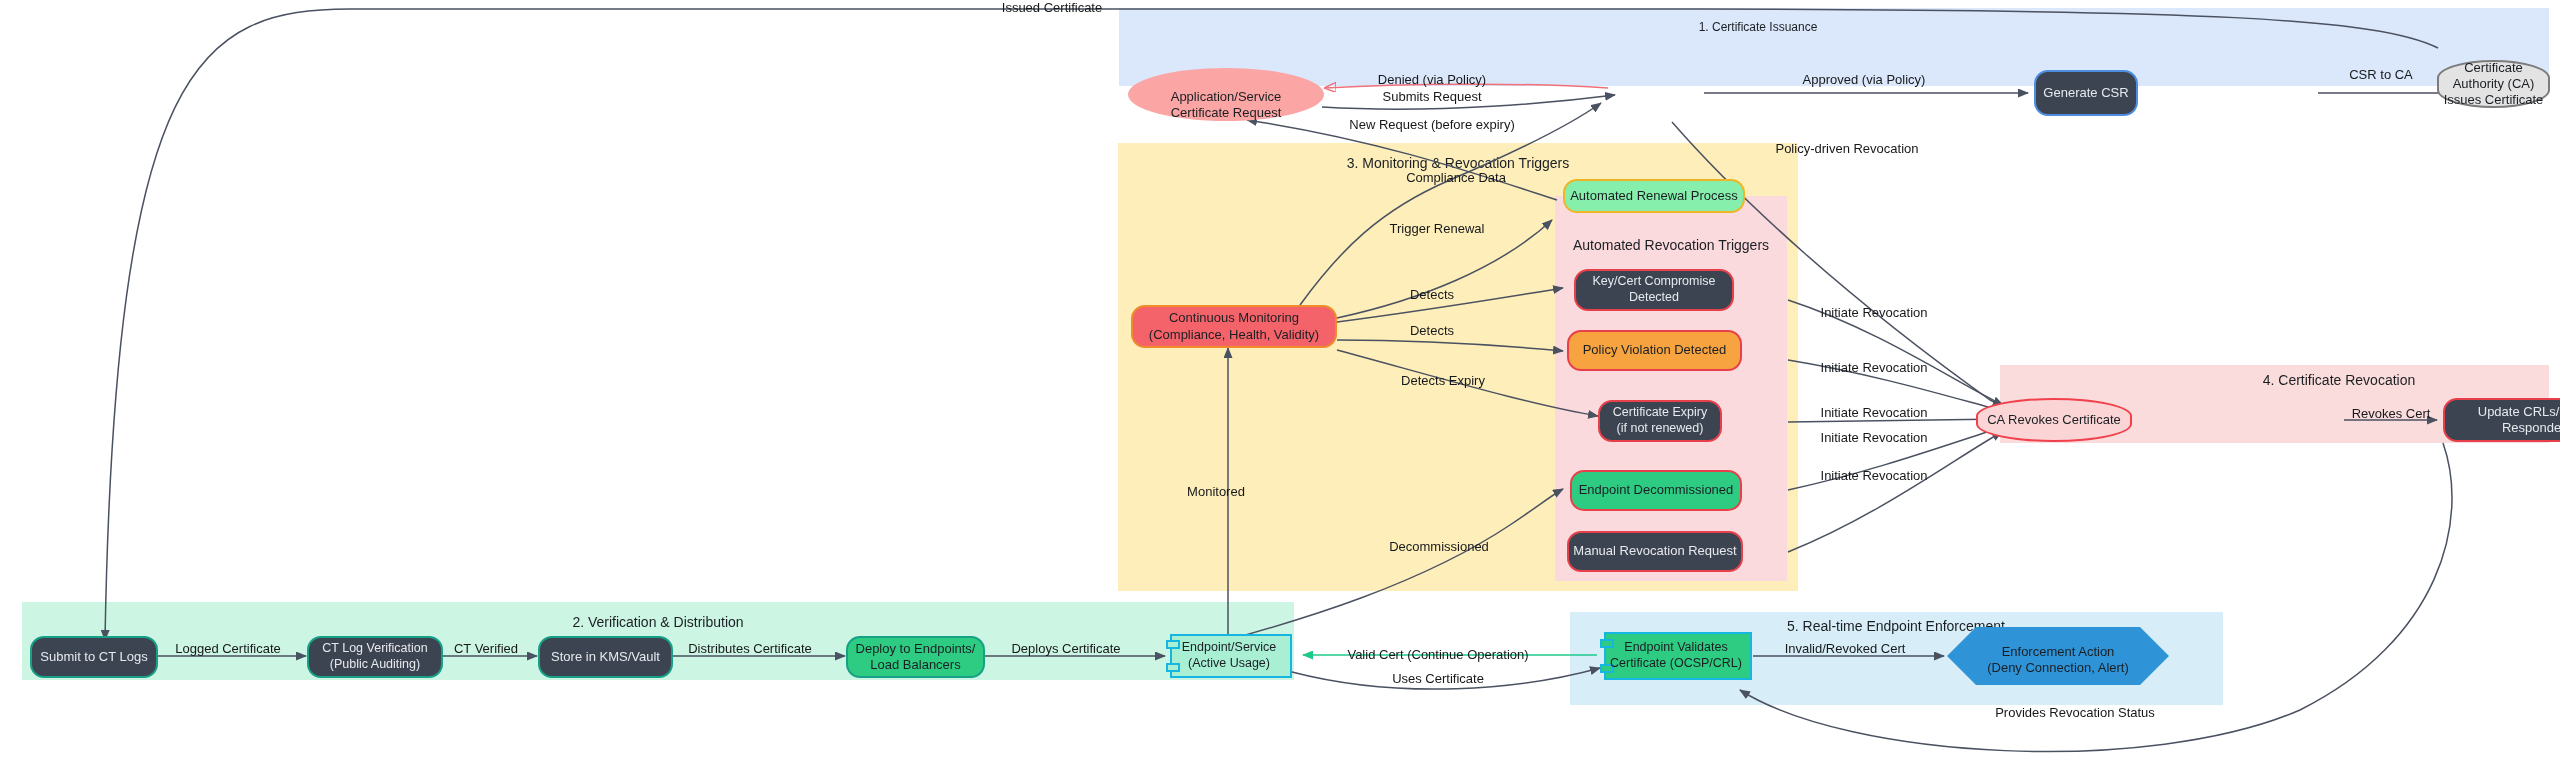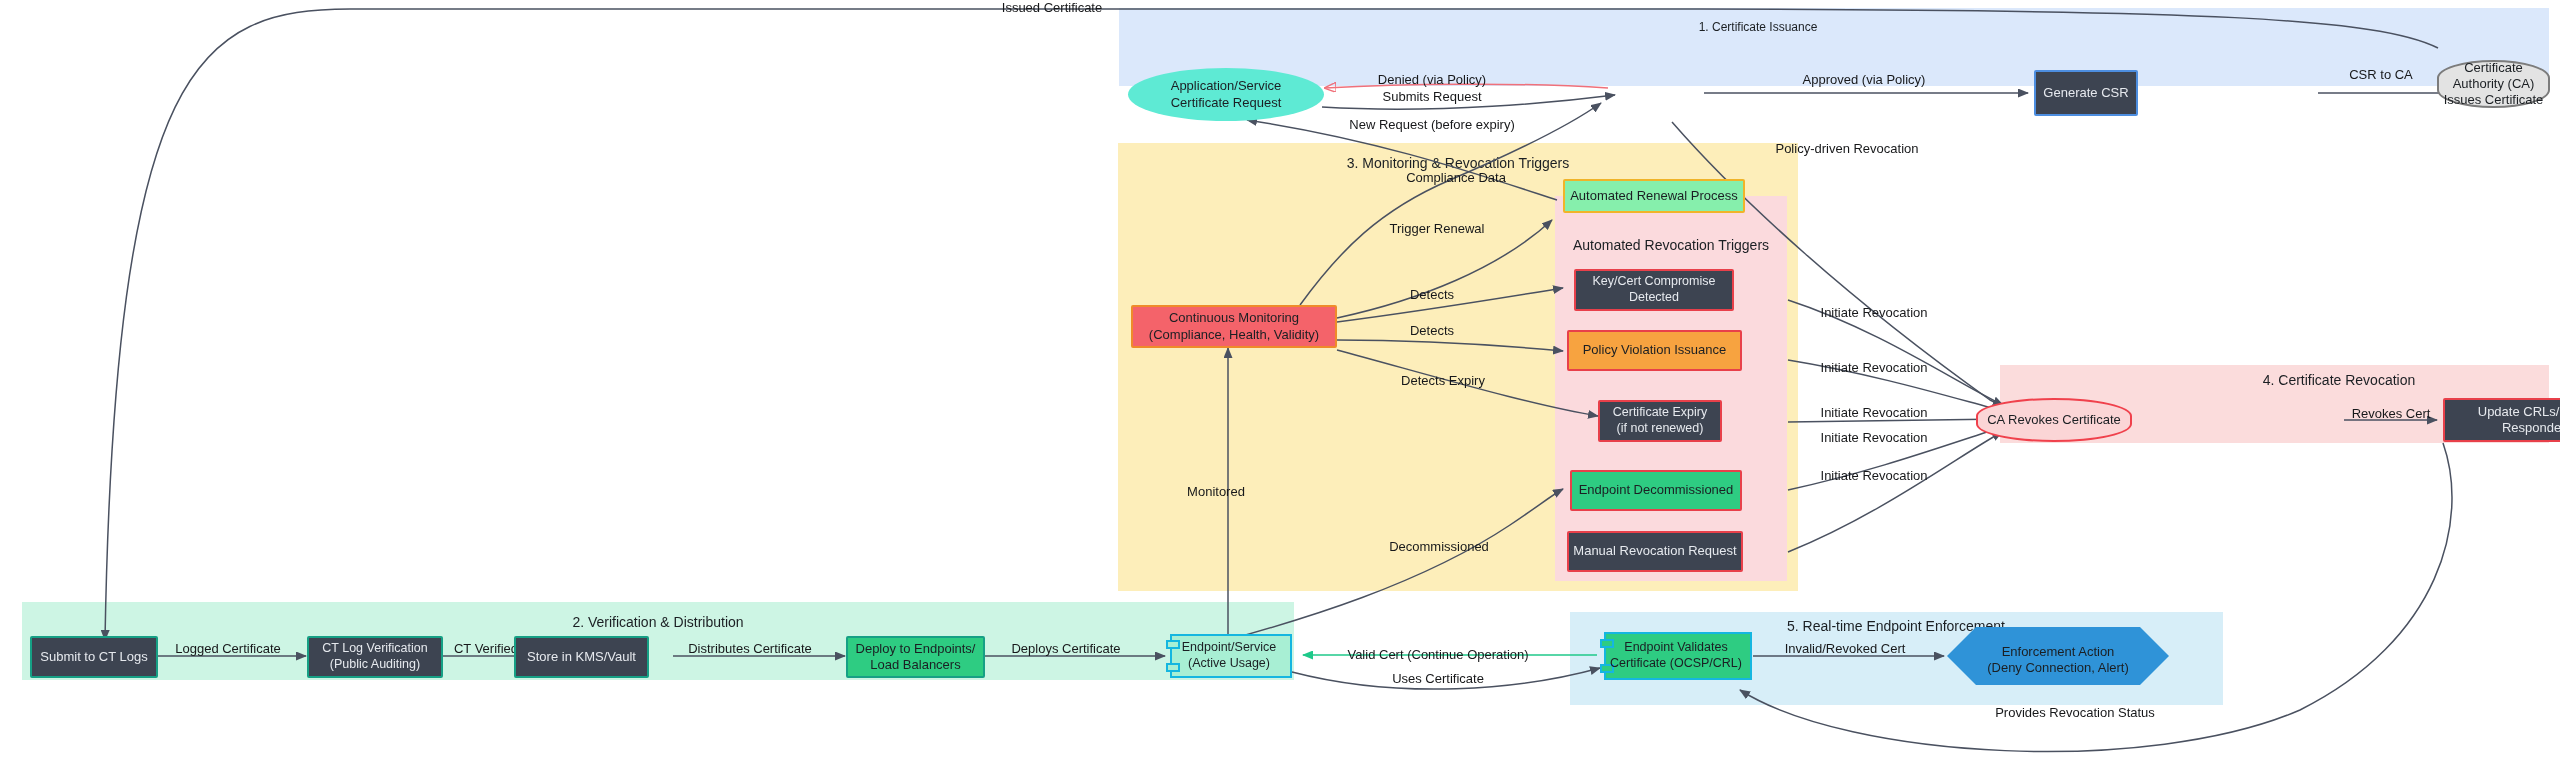--- a/index.html
+++ b/index.html
@@ -11,21 +11,21 @@
   .cluster-title{position:absolute;white-space:nowrap;color:#1b1f23;}
   .edge-label{position:absolute;white-space:nowrap;color:#17181a;background:transparent;transform:translate(-50%,-50%);}
   
   .c-issuance{background:#dbe8fb;}
   .c-verify{background:#cdf5e4;}
   .c-monitor{background:#fdeeba;}
   .c-triggers{background:#fbdadd;}
   .c-revoke{background:#fbdcdc;}
   .c-enforce{background:#d7eef8;}
   
-  .n-rect{border:2px solid;border-radius:2px;}
+  .n-rect{border:2px solid;border-radius:14px;}
   .n-ellipse{border-radius:50%;}
   .n-cyl{border:2px solid;border-radius:50%/18px;}
   .darkbox{background:#3d4451;color:#e6e9ee;}
   .txt{display:block;}
 </style>
 </head>
 <body>
 
 <div id="canvas">
 
@@ -137,21 +137,21 @@
   <div class="edge-label" style="left:2391px;top:413px;font-size:13px;">Revokes Cert</div>
   <div class="edge-label" style="left:228px;top:648px;font-size:13px;">Logged Certificate</div>
   <div class="edge-label" style="left:486px;top:648px;font-size:13px;">CT Verified</div>
   <div class="edge-label" style="left:750px;top:648px;font-size:13px;">Distributes Certificate</div>
   <div class="edge-label" style="left:1066px;top:648px;font-size:13px;">Deploys Certificate</div>
   <div class="edge-label" style="left:1438px;top:654px;font-size:13px;">Valid Cert (Continue Operation)</div>
   <div class="edge-label" style="left:1438px;top:678px;font-size:13px;">Uses Certificate</div>
   <div class="edge-label" style="left:1845px;top:648px;font-size:13px;">Invalid/Revoked Cert</div>
   <div class="edge-label" style="left:2075px;top:712px;font-size:13px;">Provides Revocation Status</div>
 
-  <div class="node n-ellipse" style="left:1128px;top:68px;width:196px;height:53px;background:#5eead4;font-size:13px;">
+  <div class="node n-ellipse" style="left:1128px;top:68px;width:196px;height:53px;background:#fca5a5;font-size:13px;align-items:flex-end;">
     <span class="txt" style="white-space:pre-line;">Application/Service
 Certificate Request</span>
   </div>
 
 
   <div class="node n-rect darkbox" style="left:2034px;top:70px;width:104px;height:46px;border-color:#4d8ee0;font-size:13px;">
     <span class="txt">Generate CSR</span>
   </div>
 
   <div class="node n-cyl" style="left:2437px;top:60px;width:217px;height:48px;background:#e3e3e3;border-color:#7c7c7c;font-size:13px;max-width:113px;width:113px;">
@@ -167,21 +167,21 @@
   <div class="node n-rect" style="left:1563px;top:179px;width:182px;height:34px;background:#86efac;border-color:#f0b429;font-size:13px;">
     <span class="txt">Automated Renewal Process</span>
   </div>
 
   <div class="node n-rect darkbox" style="left:1574px;top:269px;width:160px;height:42px;border-color:#e8404a;font-size:12.5px;">
     <span class="txt" style="white-space:pre-line;">Key/Cert Compromise
 Detected</span>
   </div>
 
   <div class="node n-rect" style="left:1567px;top:330px;width:175px;height:41px;background:#f7a340;border-color:#e8404a;font-size:13px;">
-    <span class="txt">Policy Violation Issuance</span>
+    <span class="txt">Policy Violation Detected</span>
   </div>
 
   <div class="node n-rect darkbox" style="left:1598px;top:400px;width:124px;height:42px;border-color:#e8404a;font-size:12.5px;">
     <span class="txt" style="white-space:pre-line;">Certificate Expiry
 (if not renewed)</span>
   </div>
 
   <div class="node n-rect" style="left:1570px;top:470px;width:172px;height:41px;background:#2ecc82;border-color:#e8404a;font-size:13px;">
     <span class="txt">Endpoint Decommissioned</span>
   </div>
@@ -200,21 +200,21 @@
 
   <div class="node n-rect darkbox" style="left:30px;top:636px;width:128px;height:42px;border-color:#16a085;font-size:13px;">
     <span class="txt">Submit to CT Logs</span>
   </div>
 
   <div class="node n-rect darkbox" style="left:307px;top:636px;width:136px;height:42px;border-color:#16a085;font-size:12.5px;">
     <span class="txt" style="white-space:pre-line;">CT Log Verification
 (Public Auditing)</span>
   </div>
 
-  <div class="node n-rect darkbox" style="left:514px;top:636px;width:135px;height:42px;border-color:#16a085;font-size:13px;">
+  <div class="node n-rect darkbox" style="left:538px;top:636px;width:135px;height:42px;border-color:#16a085;font-size:13px;">
     <span class="txt">Store in KMS/Vault</span>
   </div>
 
   <div class="node n-rect" style="left:846px;top:636px;width:139px;height:42px;background:#2ecc82;border-color:#16a085;font-size:13px;">
     <span class="txt" style="white-space:pre-line;">Deploy to Endpoints/
 Load Balancers</span>
   </div>
 
   <div style="position:absolute;left:1166px;top:634px;width:126px;height:44px;">
     <div style="position:absolute;left:4px;top:0;width:122px;height:44px;background:#a8efd4;border:2px solid #15b6e0;box-sizing:border-box;"></div>

